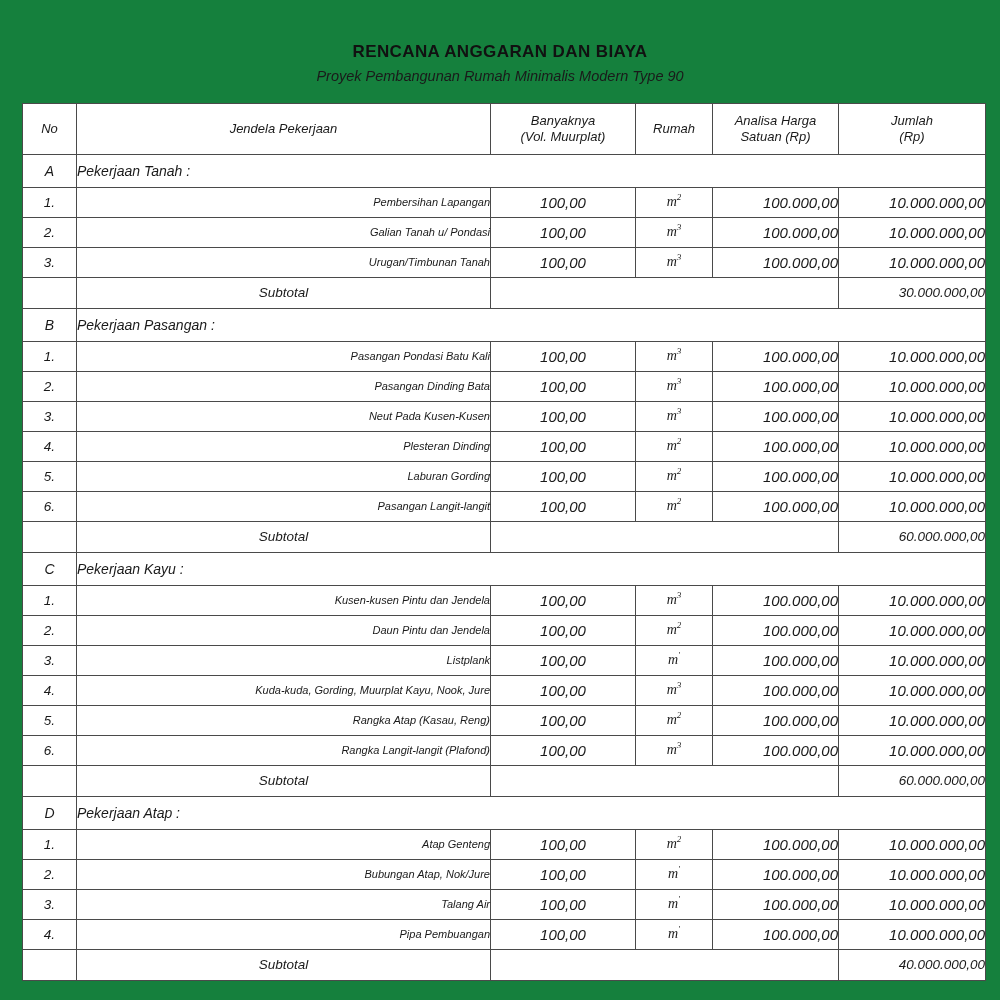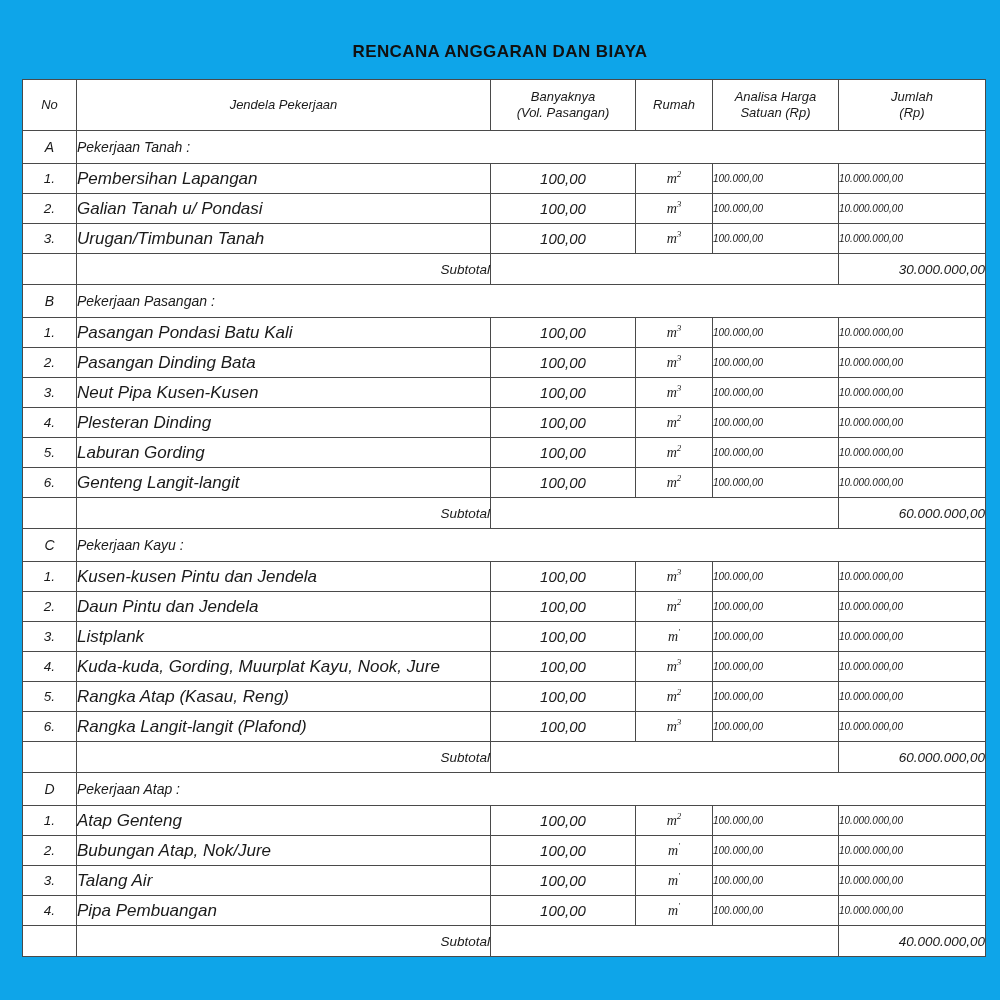--- a/index.html
+++ b/index.html
@@ -14,21 +14,21 @@
     color: #1a1a1a;
     overflow: hidden;
   }
 
   .page {
     width: 1000px;
     height: 1000px;
     box-sizing: border-box;
     padding: 0;
     position: relative;
-    background: #0ea5e9;
+    background: #15803d;
   }
 
   .doc-header {
     text-align: center;
     padding-top: 42px;
   }
   .doc-title {
     font-size: 17px;
     font-weight: bold;
     letter-spacing: 0.4px;
@@ -93,66 +93,67 @@
   }
   td.sec-title {
     font-weight: bold;
     font-size: 14px;
     padding-left: 8px;
     text-align: left;
   }
   tr.section-row { height: 33px; }
 
   td.desc {
-    text-align: left;
+    text-align: right;
     padding-left: 8px;
-    font-size: 17px;
+    font-size: 11px;
   }
   td.num {
     text-align: center;
     font-size: 15px;
   }
   td.unit {
     text-align: center;
     font-family: "Liberation Serif", serif;
     font-size: 14px;
     font-weight: bold;
   }
   td.unit sup {
     font-size: 9px;
     vertical-align: super;
     line-height: 0;
   }
   td.money {
-    text-align: left;
+    text-align: right;
     padding-right: 6px;
-    font-size: 10px;
+    font-size: 15px;
   }
   td.total {
     text-align: right;
     padding-right: 6px;
     font-size: 13.5px;
     font-weight: bold;
   }
   td.sub-label {
     font-weight: bold;
     padding-left: 8px;
-    text-align: right;
+    text-align: center;
     font-size: 13.5px;
   }
   tr.subtotal-row { height: 31px; }
   td.blank-span { background: #fff; }
 </style>
 </head>
 <body>
 
 <div class="page">
 
   <div class="doc-header">
     <h1 class="doc-title">RENCANA ANGGARAN DAN BIAYA</h1>
+    <p class="doc-subtitle">Proyek Pembangunan Rumah Minimalis Modern Type 90</p>
   </div>
 
   <div class="table-wrap">
     <table class="rab">
       <colgroup>
         <col class="c-no">
           <col class="c-uraian">
           <col class="c-vol">
         <col class="c-sat">
           <col class="c-analisa">
@@ -161,21 +162,21 @@
       <thead>
         <tr>
           <td>
             <span>No</span>
           </td>
           <td>
             <span>Jendela Pekerjaan</span>
           </td>
           <td>
             <span>Banyaknya</span>
-            <span class="l2">(Vol. Pasangan)</span>
+            <span class="l2">(Vol. Muurplat)</span>
           </td>
           <td>
             <span>Rumah</span>
           </td>
           <td>
             <span>Analisa Harga</span>
             <span class="l2">Satuan (Rp)</span>
           </td>
           <td>
             <span>Jumlah</span>
@@ -233,21 +234,21 @@
           <tr class="item-row">
             <td class="no-cell">2.</td>
             <td class="desc">Pasangan Dinding Bata</td>
             <td class="num">100,00</td>
             <td class="unit"><span>m</span><sup>3</sup></td>
             <td class="money">100.000,00</td>
             <td class="money">10.000.000,00</td>
           </tr>
           <tr class="item-row">
             <td class="no-cell">3.</td>
-            <td class="desc">Neut Pipa Kusen-Kusen</td>
+            <td class="desc">Neut Pada Kusen-Kusen</td>
             <td class="num">100,00</td>
             <td class="unit"><span>m</span><sup>3</sup></td>
             <td class="money">100.000,00</td>
             <td class="money">10.000.000,00</td>
           </tr>
           <tr class="item-row">
             <td class="no-cell">4.</td>
             <td class="desc">Plesteran Dinding</td>
             <td class="num">100,00</td>
             <td class="unit"><span>m</span><sup>2</sup></td>
@@ -257,21 +258,21 @@
           <tr class="item-row">
             <td class="no-cell">5.</td>
             <td class="desc">Laburan Gording</td>
             <td class="num">100,00</td>
             <td class="unit"><span>m</span><sup>2</sup></td>
             <td class="money">100.000,00</td>
             <td class="money">10.000.000,00</td>
           </tr>
           <tr class="item-row">
             <td class="no-cell">6.</td>
-            <td class="desc">Genteng Langit-langit</td>
+            <td class="desc">Pasangan Langit-langit</td>
             <td class="num">100,00</td>
             <td class="unit"><span>m</span><sup>2</sup></td>
             <td class="money">100.000,00</td>
             <td class="money">10.000.000,00</td>
           </tr>
           <tr class="subtotal-row">
             <td class="no-cell"></td>
             <td class="sub-label">Subtotal</td>
             <td class="blank-span" colspan="3"></td>
             <td class="total">60.000.000,00</td>

